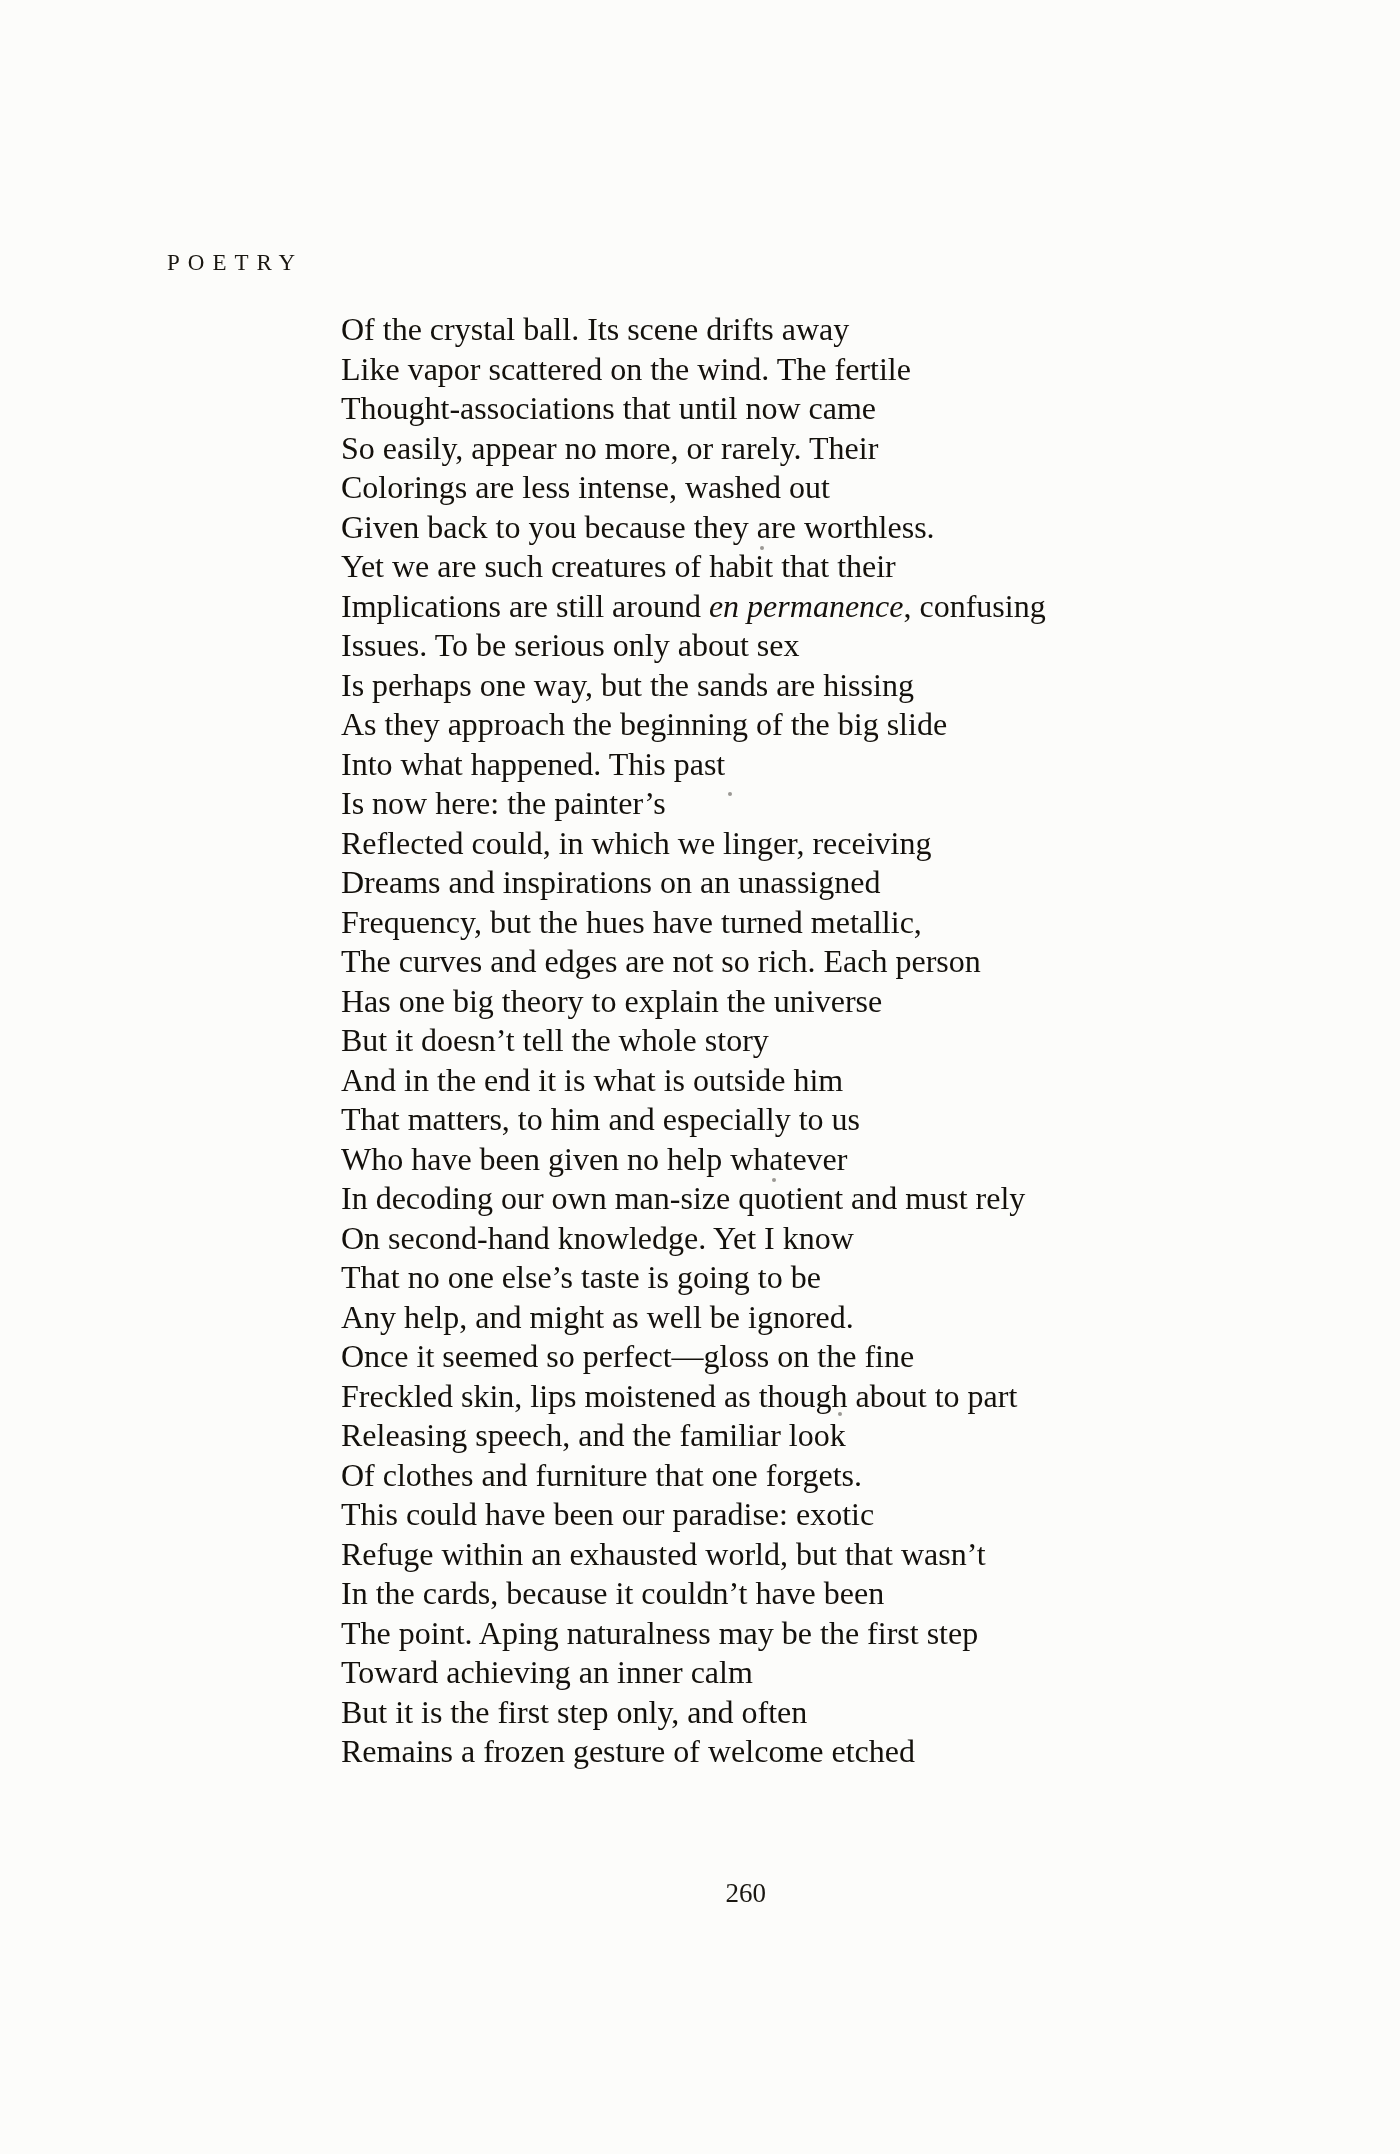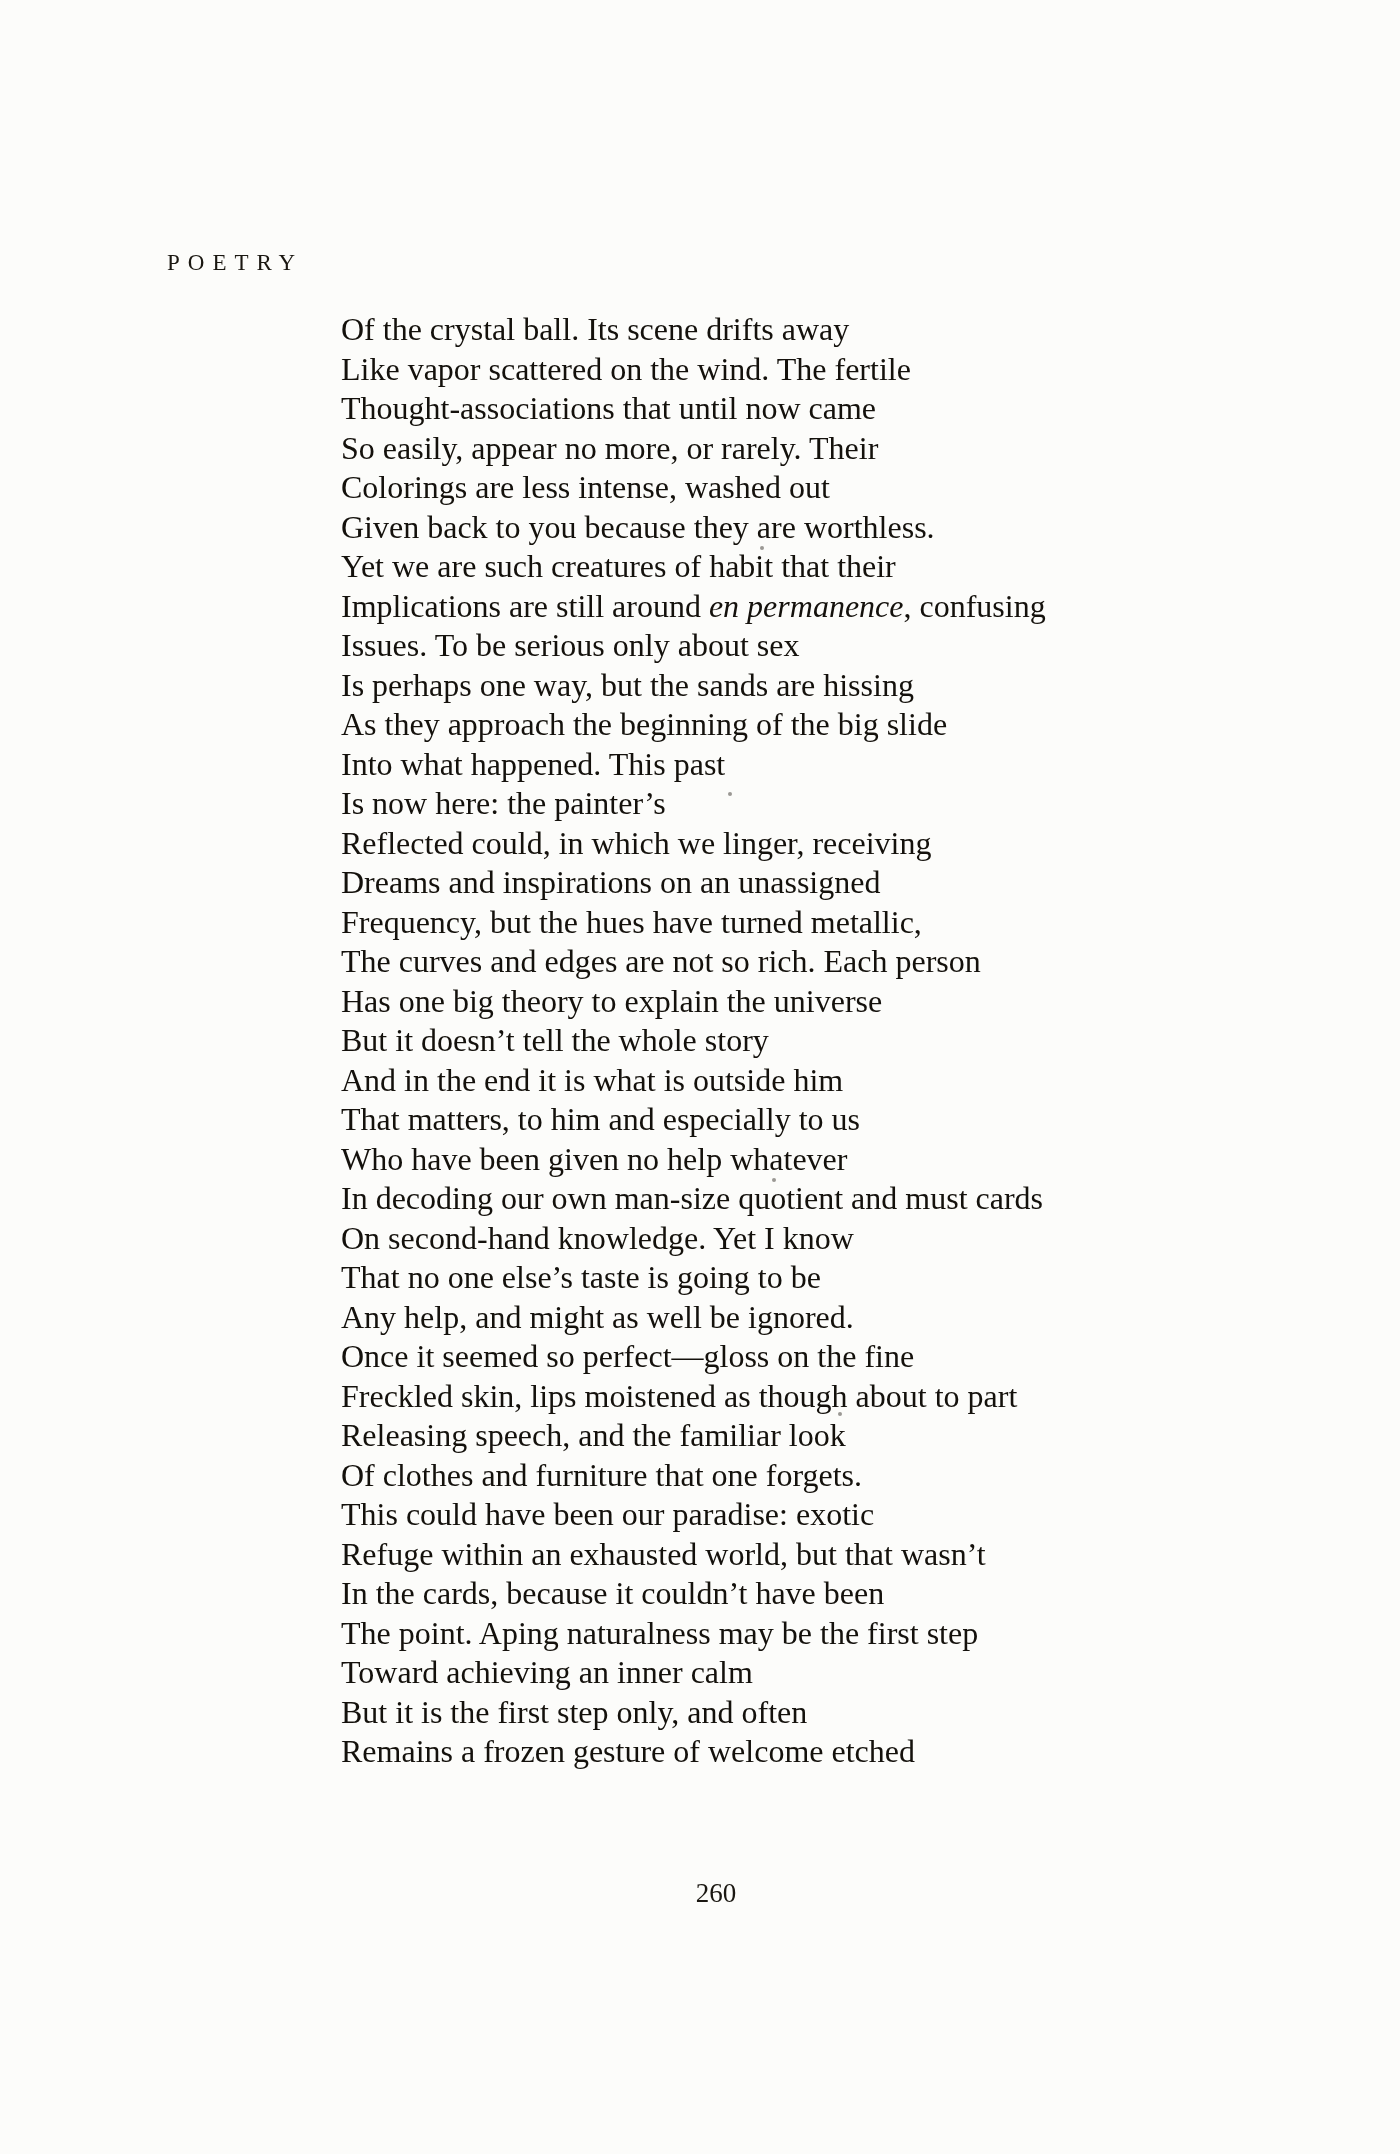--- a/index.html
+++ b/index.html
@@ -45,21 +45,21 @@
     height: 39.5px;
     margin-left: 17px;
   }
   .poem-line i {
   }
   .page-number {
     position: absolute;
     left: 666px;
     top: 1878px;
     width: 100px;
-    text-align: center;
+    text-align: right;
     font-size: 27px;
     color: #1a1711;
   }
   
   .speck {
     position: absolute;
     width: 4px;
     height: 4px;
     border-radius: 50%;
     background: #4a463f;
@@ -93,21 +93,21 @@
       <div class="poem-line">Is now here: the painter’s</div>
       <div class="poem-line">Reflected could, in which we linger, receiving</div>
       <div class="poem-line">Dreams and inspirations on an unassigned</div>
       <div class="poem-line">Frequency, but the hues have turned metallic,</div>
       <div class="poem-line">The curves and edges are not so rich. Each person</div>
       <div class="poem-line">Has one big theory to explain the universe</div>
       <div class="poem-line">But it doesn’t tell the whole story</div>
       <div class="poem-line">And in the end it is what is outside him</div>
       <div class="poem-line">That matters, to him and especially to us</div>
       <div class="poem-line">Who have been given no help whatever</div>
-      <div class="poem-line">In decoding our own man-size quotient and must cards</div>
+      <div class="poem-line">In decoding our own man-size quotient and must rely</div>
       <div class="poem-line">On second-hand knowledge. Yet I know</div>
       <div class="poem-line">That no one else’s taste is going to be</div>
       <div class="poem-line">Any help, and might as well be ignored.</div>
       <div class="poem-line">Once it seemed so perfect—gloss on the fine</div>
       <div class="poem-line">Freckled skin, lips moistened as though about to part</div>
       <div class="poem-line">Releasing speech, and the familiar look</div>
       <div class="poem-line">Of clothes and furniture that one forgets.</div>
       <div class="poem-line">This could have been our paradise: exotic</div>
       <div class="poem-line">Refuge within an exhausted world, but that wasn’t</div>
       <div class="poem-line">In the cards, because it couldn’t have been</div>

